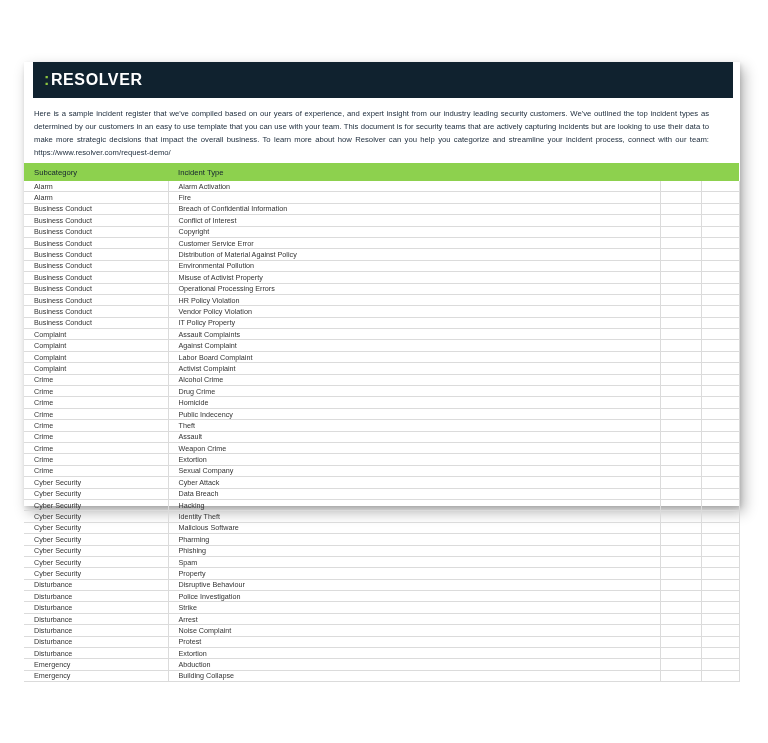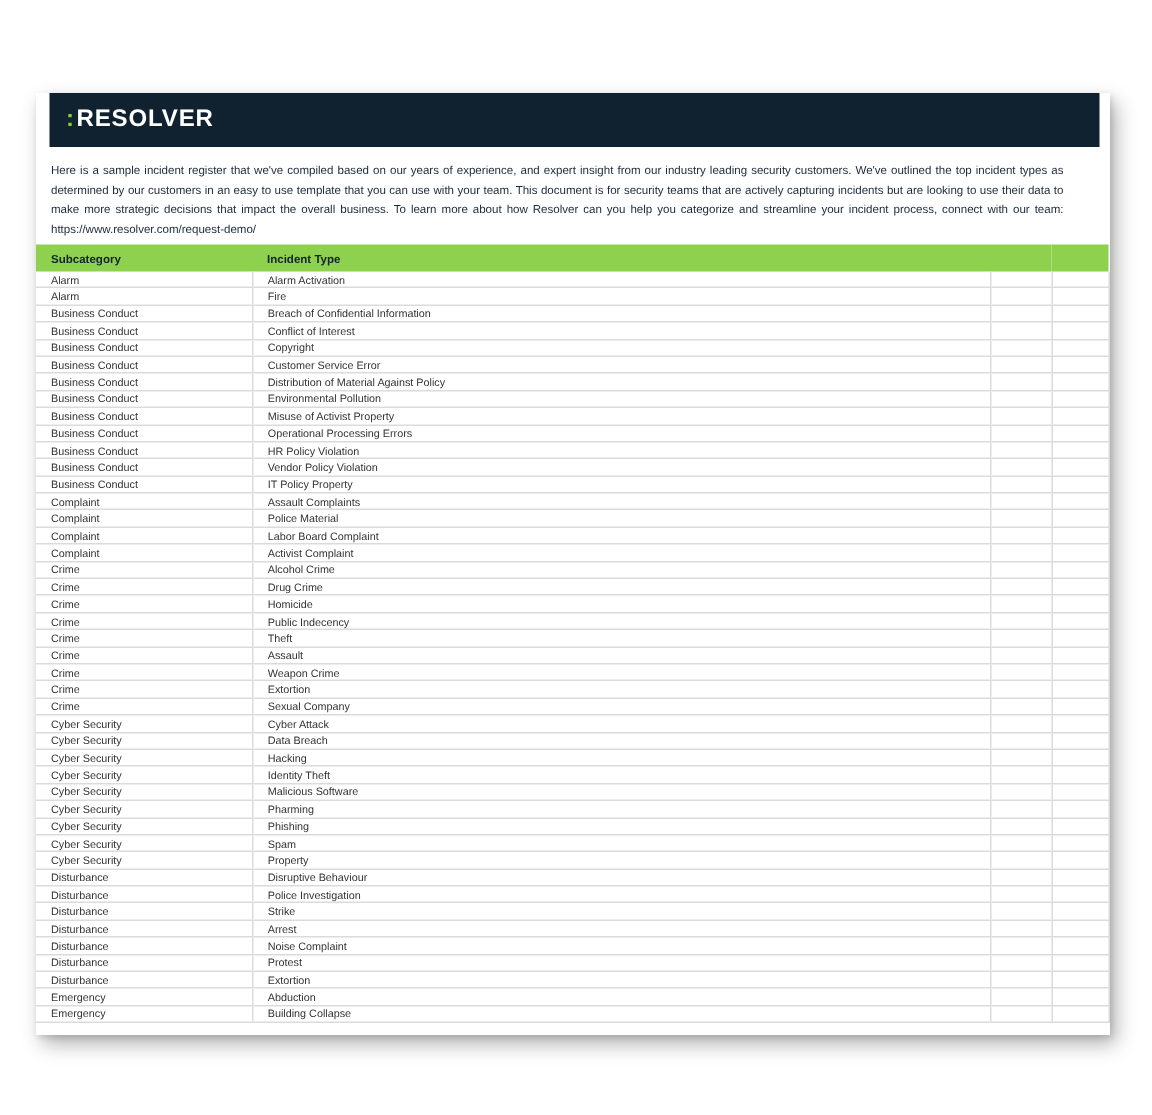--- a/index.html
+++ b/index.html
@@ -13,21 +13,21 @@
     width: 768px;
     height: 743px;
     background: #ffffff;
     overflow: hidden;
   }
   .page {
     position: absolute;
     left: 24px;
     top: 62px;
     width: 716px;
-    height: 628px;
+    height: 444px;
     background: #ffffff;
     box-shadow: 4px 6px 13px rgba(0,0,0,0.30), 1px 2px 4px rgba(0,0,0,0.12);
   }
   .banner {
     margin: 0 7px 0 9px;
     height: 36px;
     background: #10222F;
     display: flex;
     align-items: center;
     padding-left: 11px;
@@ -59,21 +59,21 @@
     width: 715px;
   }
   col.c1 { width: 144px; }
   col.c2 { width: 492px; }
   col.c3 { width: 41px; }
   col.c4 { width: 38px; }
   thead th {
     background: #8DD14E;
     height: 18px;
     font-size: 7.7px;
-    font-weight: 700;
+    font-weight: 400;
     color: #15242F;
     text-align: left;
     padding: 0 0 0 10px;
     vertical-align: middle;
   }
   tbody td {
     height: 10.4px;
     font-size: 7.2px;
     color: #333333;
     padding: 0 0 0 10px;
@@ -198,21 +198,21 @@
             <td></td>
           </tr>
           <tr>
             <td>Complaint</td>
             <td>Assault Complaints</td>
             <td></td>
             <td></td>
           </tr>
           <tr>
             <td>Complaint</td>
-            <td>Police Material</td>
+            <td>Against Complaint</td>
             <td></td>
             <td></td>
           </tr>
           <tr>
             <td>Complaint</td>
             <td>Labor Board Complaint</td>
             <td></td>
             <td></td>
           </tr>
           <tr>

